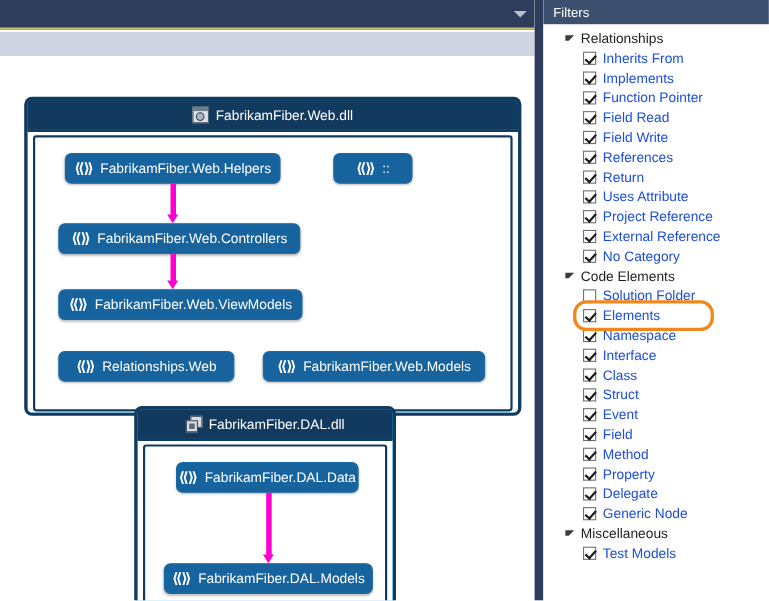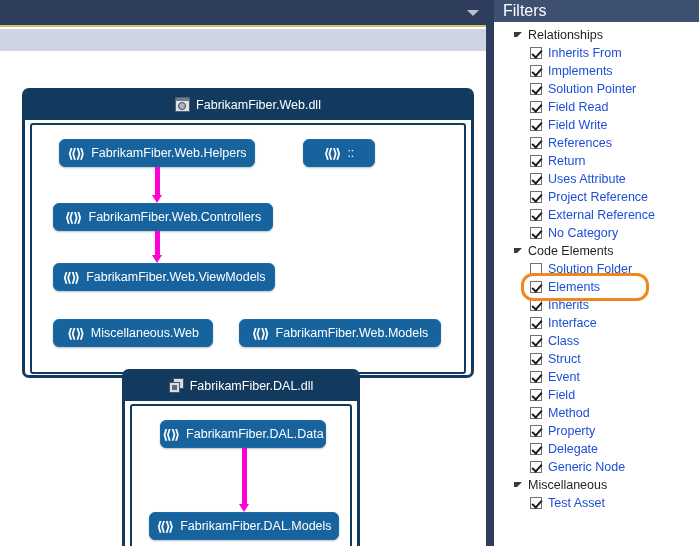--- a/index.html
+++ b/index.html
@@ -126,21 +126,21 @@
   }
 
   
   #filters-pane {
     position: absolute; left: 494px; top: 0; width: 205px; height: 546px;
     background: #ffffff;
   }
   #filters-header {
     height: 22px; width: 100%;
     background: #3d5070;
-    color: #ffffff; font-size: 16px;
+    color: #ffffff; font-size: 12px;
     display: flex; align-items: center; padding-left: 9px;
   }
   #filters-tree {
     position: relative; width: 100%; height: 524px;
     padding-top: 4px;
     overflow: hidden;
   }
   .tree-group {
     display: flex; align-items: center;
     height: 18px; padding-left: 20px; gap: 6px;
@@ -218,21 +218,21 @@
           <span>FabrikamFiber.Web.Controllers</span>
         </div>
 
         <div class="node" style="left:28px; top:172px; width:222px;">
           <span class="ns-icon">⟪⟫</span>
           <span>FabrikamFiber.Web.ViewModels</span>
         </div>
 
         <div class="node" style="left:28px; top:228px; width:160px;">
           <span class="ns-icon">⟪⟫</span>
-          <span>Miscellaneous.Web</span>
+          <span>Relationships.Web</span>
         </div>
 
         <div class="node" style="left:214px; top:228px; width:202px;">
           <span class="ns-icon">⟪⟫</span>
           <span>FabrikamFiber.Web.Models</span>
         </div>
 
         <div class="arrow" style="left:130px; top:76px; height:36px;">
           <div class="shaft" style="height:29px;"></div>
           <div class="head" style="top:28px;"></div>
@@ -293,21 +293,21 @@
         <div class="tree-item">
           <span class="cb checked"></span>
           <span>Inherits From</span>
         </div>
         <div class="tree-item">
           <span class="cb checked"></span>
           <span>Implements</span>
         </div>
         <div class="tree-item">
           <span class="cb checked"></span>
-          <span>Solution Pointer</span>
+          <span>Function Pointer</span>
         </div>
         <div class="tree-item">
           <span class="cb checked"></span>
           <span>Field Read</span>
         </div>
         <div class="tree-item">
           <span class="cb checked"></span>
           <span>Field Write</span>
         </div>
         <div class="tree-item">
@@ -341,21 +341,21 @@
         <div class="tree-item">
           <span class="cb"></span>
           <span>Solution Folder</span>
         </div>
         <div class="tree-item">
           <span class="cb checked"></span>
           <span>Elements</span>
         </div>
         <div class="tree-item">
           <span class="cb checked"></span>
-          <span>Inherits</span>
+          <span>Namespace</span>
         </div>
         <div class="tree-item">
           <span class="cb checked"></span>
           <span>Interface</span>
         </div>
         <div class="tree-item">
           <span class="cb checked"></span>
           <span>Class</span>
         </div>
         <div class="tree-item">
@@ -385,19 +385,19 @@
         <div class="tree-item">
           <span class="cb checked"></span>
           <span>Generic Node</span>
         </div>
         <div class="tree-group">
           <span class="expander"></span>
           <span>Miscellaneous</span>
         </div>
         <div class="tree-item">
           <span class="cb checked"></span>
-          <span>Test Asset</span>
+          <span>Test Models</span>
         </div>
         <div class="highlight-ring" style="left: 27px; top: 251px; width: 128px; height: 28px; border-color: rgb(240, 136, 30);"></div>
       </div>
   </div>
 
 </div>
 
 </body></html>

